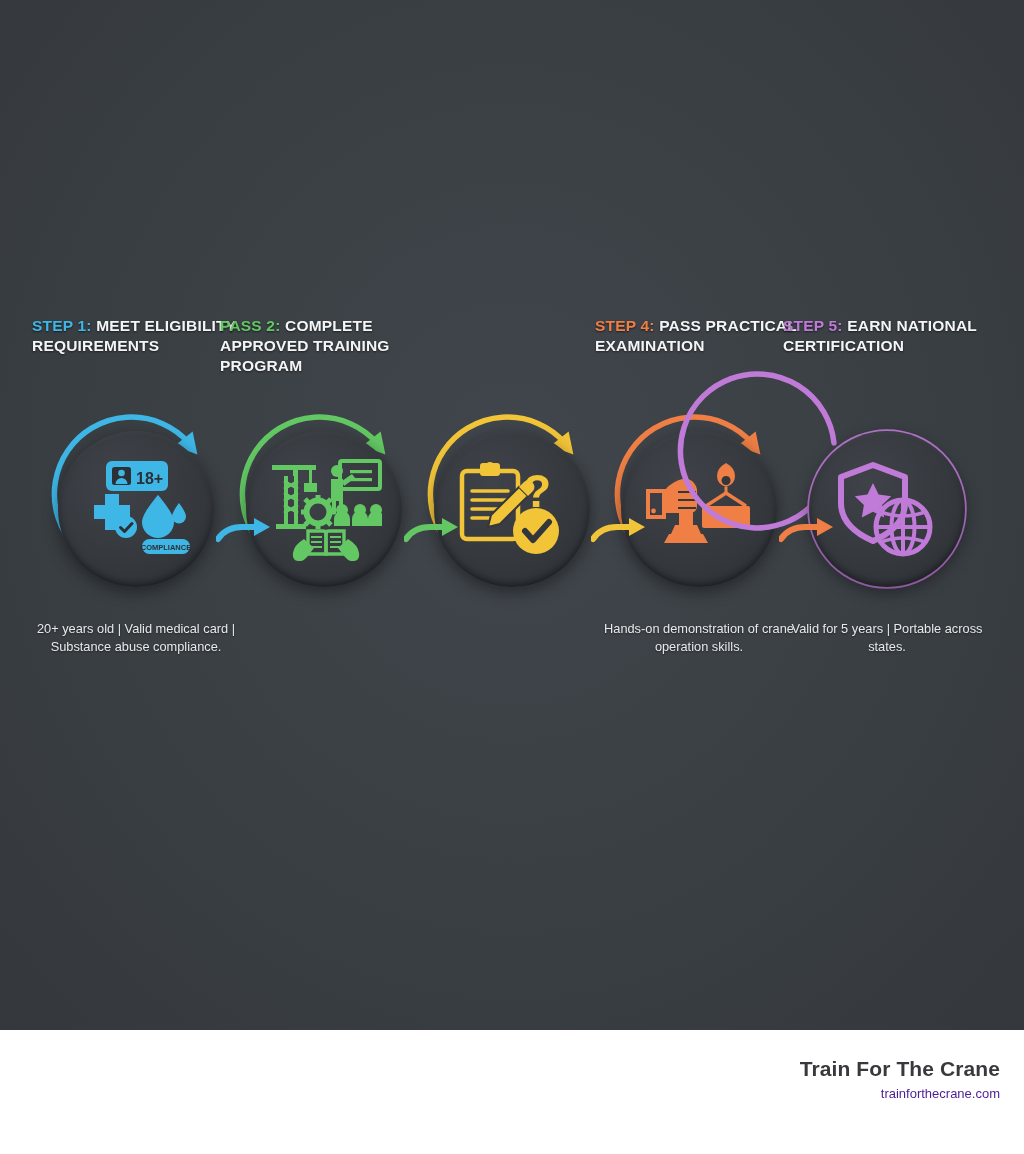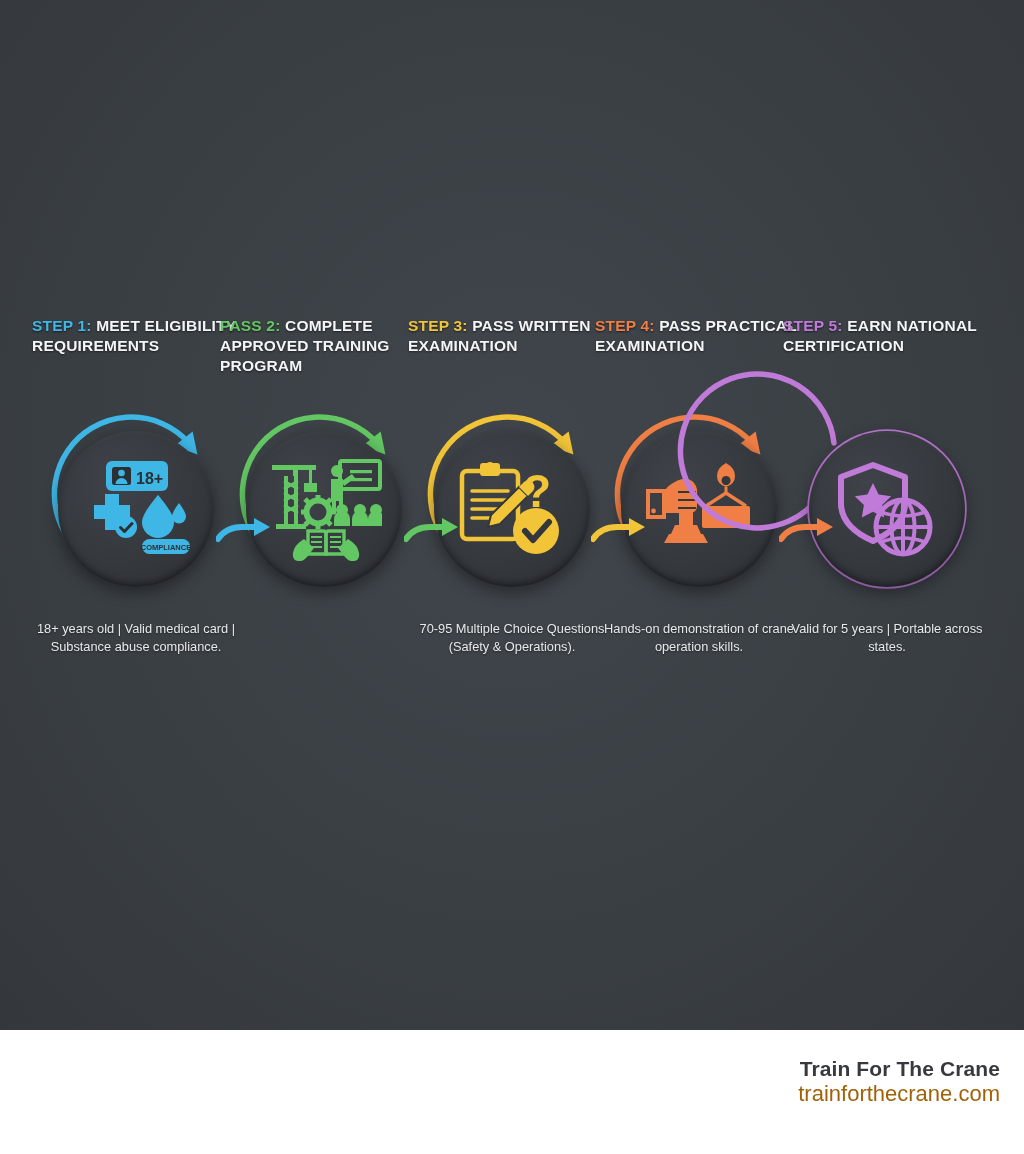--- a/index.html
+++ b/index.html
@@ -161,22 +161,22 @@
     text-align: right;
   }
   .brand-name {
     font-size: 21px;
     font-weight: bold;
     color: #37393c;
     letter-spacing: 0.1px;
     line-height: 26px;
   }
   .brand-url {
-    font-size: 22px;
-    color: #a16207;
+    font-size: 13px;
+    color: #4c1d95;
     line-height: 24px;
   }
   .brand-logo {
     width: 98px;
     height: 84px;
     position: relative;
   }
 </style>
 </head>
 <body>
@@ -212,21 +212,21 @@
 
               <path d="M78 36 C 78 36 94 54 94 63 a16 16 0 0 1 -32 0 C 62 54 78 36 78 36 z" fill="#3fb7e6"></path>
               <path d="M99 44 C 99 44 106 53 106 57.5 a7 7 0 0 1 -14 0 C 92 53 99 44 99 44 z" fill="#3fb7e6"></path>
 
               <rect x="62" y="80" width="48" height="15" rx="7.5" fill="#3fb7e6"></rect>
               <text x="86" y="91" text-anchor="middle" font-family="Liberation Sans, sans-serif" font-size="7.5" font-weight="bold" fill="#2b3035">COMPLIANCE</text>
             </svg>
           </div>
         </div>
 
-        <div class="step-caption">18+ years old | Valid medical card | Substance abuse compliance.</div>
+        <div class="step-caption">20+ years old | Valid medical card | Substance abuse compliance.</div>
       </div>
 
       <div class="step s1">
         <div class="step-title"><span class="num" style="color: rgb(99, 199, 99);">PASS 2:</span><span> COMPLETE APPROVED TRAINING PROGRAM</span></div>
 
         <div class="ring-wrap">
           <svg class="ring-svg" viewBox="0 0 198 198">
             <path d="M 152 33 A 77 77 0 1 0 171 92" fill="none" stroke="#63c763" stroke-width="5.5" stroke-linecap="round"></path>
             <path d="M 147 22 L 166 36 L 143 45 Z" fill="#63c763" transform="rotate(42 152 33)"></path>
           </svg>
@@ -280,21 +280,20 @@
               </g>
               <path d="M38 82 q-10 6 -11 14 q-1 7 5 8 q5 1 9 -4 l7 -9 z" fill="#63c763"></path>
               <path d="M82 82 q10 6 11 14 q1 7 -5 8 q-5 1 -9 -4 l-7 -9 z" fill="#63c763"></path>
             </svg>
           </div>
         </div>
 
       </div>
 
       <div class="step s2">
-        <div class="step-title"><span class="num" style="color: rgb(242, 196, 56);">STEP 3:</span><span> PASS WRITTEN EXAMINATION</span></div>
 
         <div class="ring-wrap">
           <svg class="ring-svg" viewBox="0 0 198 198">
             <path d="M 152 33 A 77 77 0 1 0 171 92" fill="none" stroke="#f2c438" stroke-width="5.5" stroke-linecap="round"></path>
             <path d="M 147 22 L 166 36 L 143 45 Z" fill="#f2c438" transform="rotate(42 152 33)"></path>
           </svg>
           <div class="disc"></div>
           <div class="icon-box">
             <svg width="112" height="100" viewBox="0 0 112 100">
 
@@ -312,21 +311,20 @@
               <path d="M63 28 l9 9 l5 -5 a6.4 6.4 0 0 0 -9 -9 z" fill="#f2c438"></path>
 
               <text x="81" y="48" text-anchor="middle" font-family="Liberation Sans, sans-serif" font-size="46" font-weight="bold" fill="#f2c438">?</text>
 
               <circle cx="80" cy="72" r="23" fill="#f2c438"></circle>
               <path d="M69 72 l8 9 l16 -18" fill="none" stroke="#33373c" stroke-width="6" stroke-linecap="round" stroke-linejoin="round"></path>
             </svg>
           </div>
         </div>
 
-        <div class="step-caption">70-95 Multiple Choice Questions (Safety &amp; Operations).</div>
       </div>
 
       <div class="step s3">
         <div class="step-title"><span class="num" style="color: rgb(239, 127, 69); margin-top: 41px;">STEP 4:</span><span> PASS PRACTICAL EXAMINATION</span></div>
 
         <div class="ring-wrap">
           <svg class="ring-svg" viewBox="0 0 198 198">
             <path d="M 152 33 A 77 77 0 1 0 171 92" fill="none" stroke="#ef7f45" stroke-width="5.5" stroke-linecap="round"></path>
             <path d="M 147 22 L 166 36 L 143 45 Z" fill="#ef7f45" transform="rotate(42 152 33)"></path>
           </svg>

